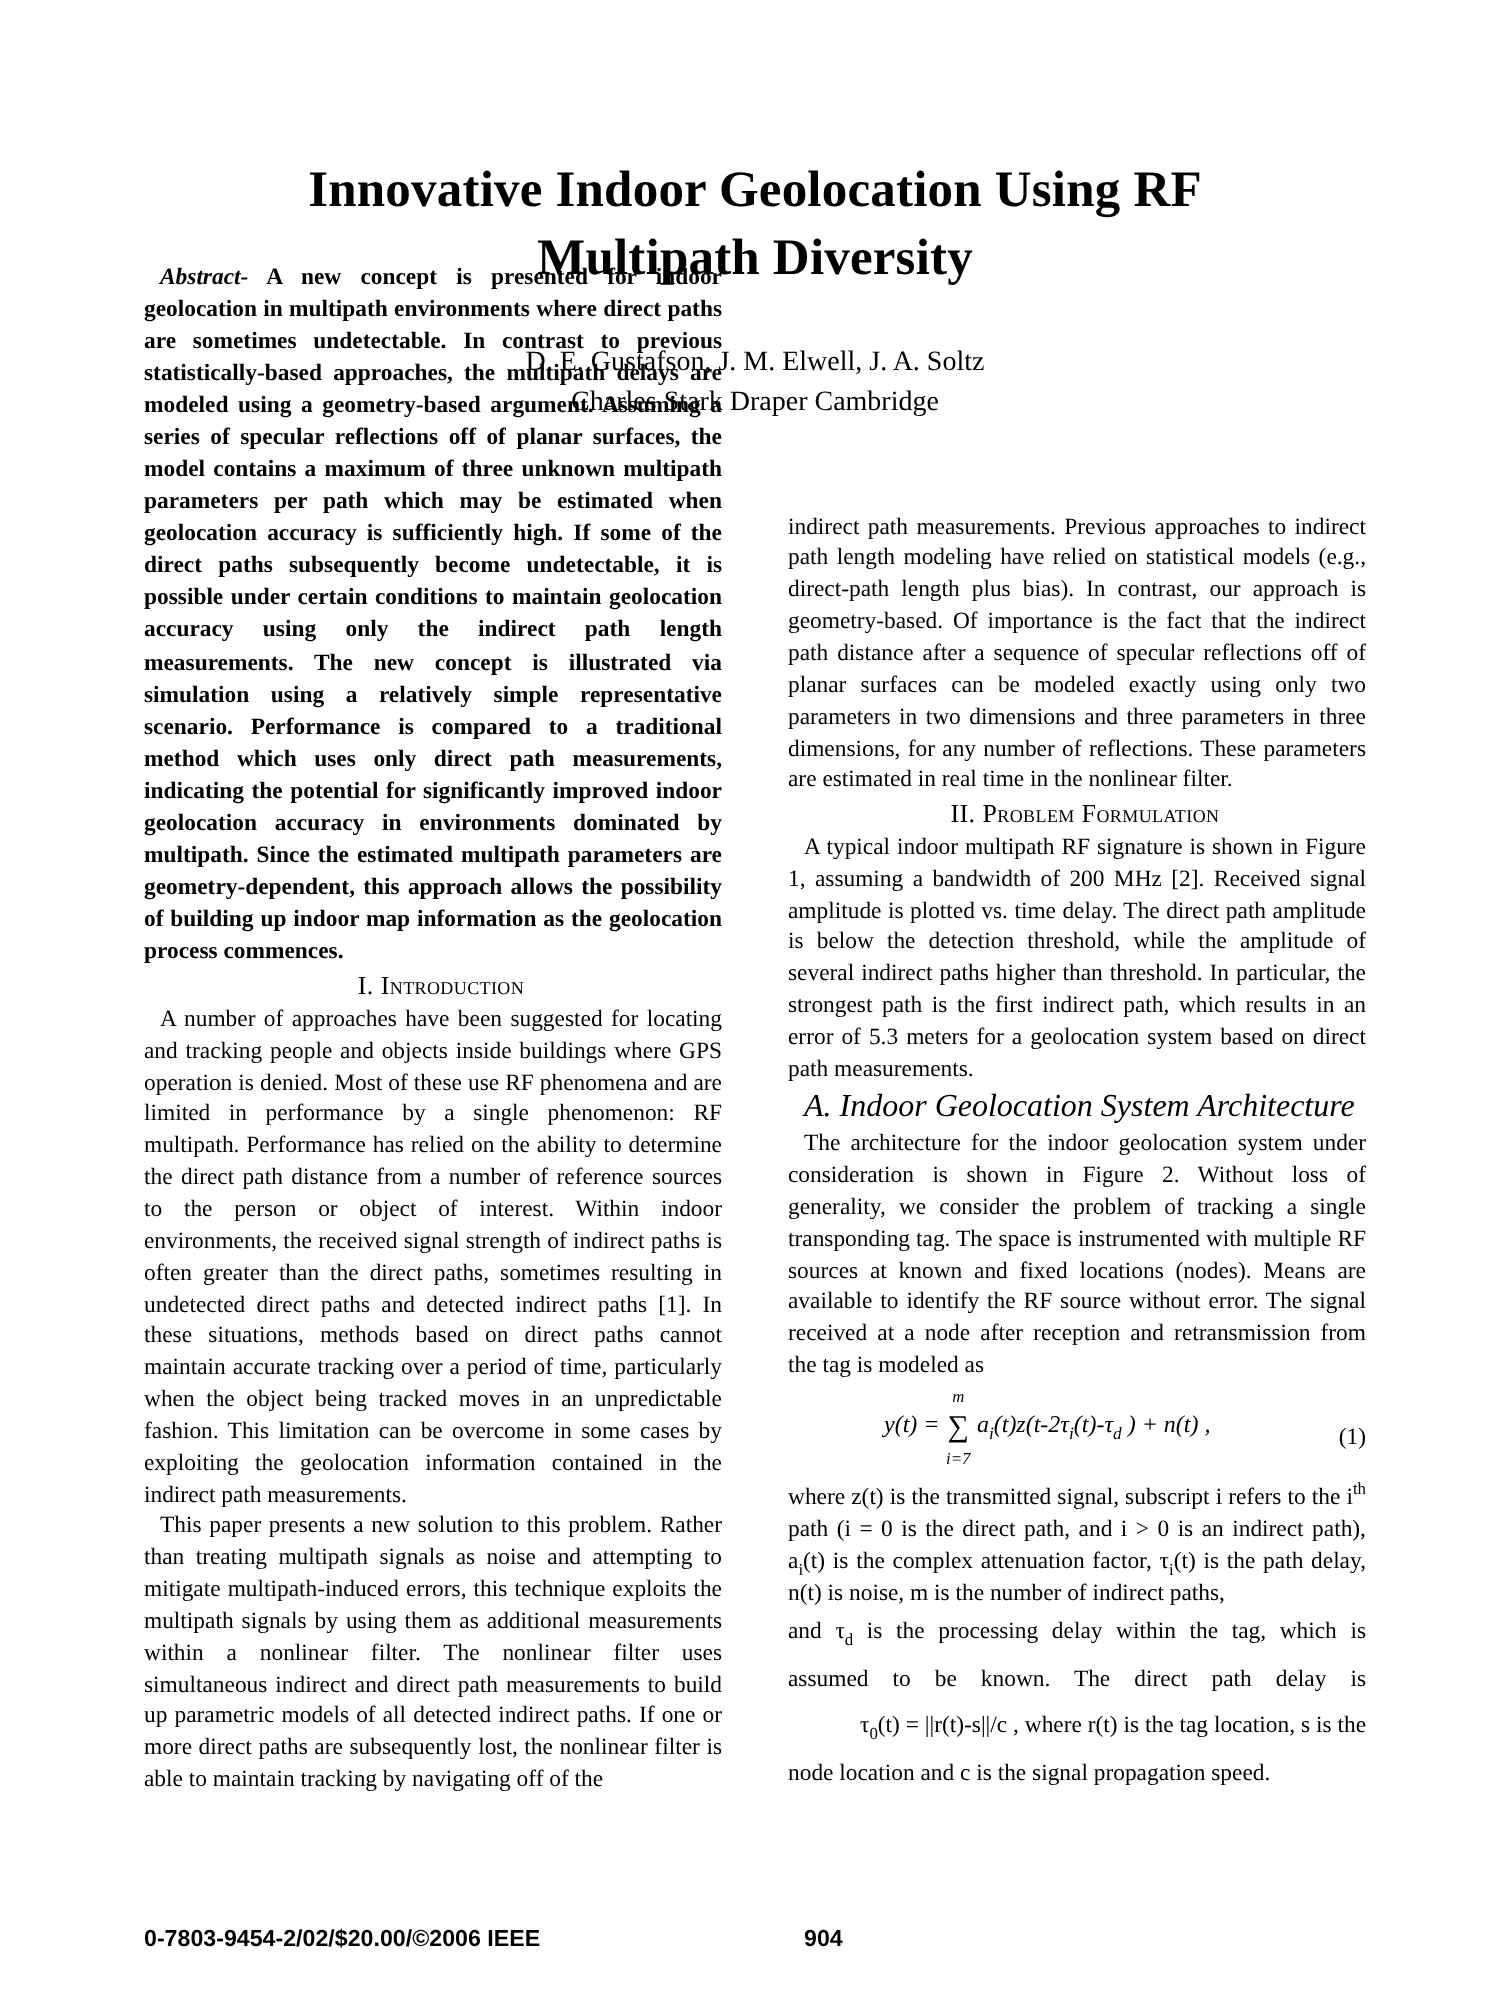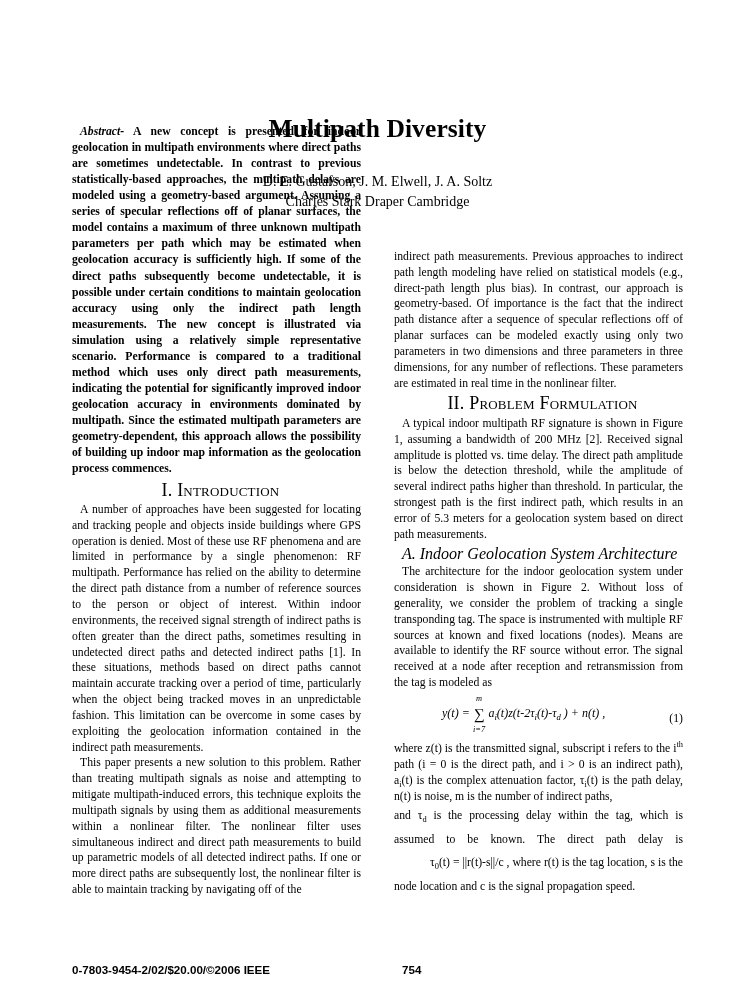--- a/index.html
+++ b/index.html
@@ -66,21 +66,21 @@
     text-indent: 0;
     line-height: 1.375;
   }
   .abstract .lead {
     font-style: italic;
     font-weight: bold;
   }
   .sec-head {
     text-align: center;
     font-variant: small-caps;
-    font-size: 18px;
+    font-size: 13px;
     margin: 16px 0 11px 0;
     text-indent: 0;
     letter-spacing: 0.2px;
   }
   .sec-head .numeral { font-variant: normal; }
   .subsec-head {
     font-style: italic;
     font-size: 16px;
     text-indent: 0;
     margin: 10px 0 0 0;
@@ -150,21 +150,21 @@
   .footer .isbn { position: absolute; left: 0; top: 0; }
   .footer .pagenum { position: absolute; left: 330px; top: 0; }
 </style>
 </head>
 <body>
 
 <div class="page">
 
   <div class="paper-head">
     <h1 class="title">
-      <br>
+      <span>Innovative Indoor Geolocation Using RF</span><br>
       <span>Multipath Diversity</span>
     </h1>
     <div class="authors">
       <div>D. E. Gustafson, J. M. Elwell, J. A. Soltz</div>
       <div>Charles Stark Draper Cambridge</div>
     </div>
   </div>
 
   <div class="columns">
 
@@ -194,16 +194,16 @@
 
       <p class="noindent"><span>where  </span><span class="it">z(t)</span><span>  is the transmitted signal, subscript </span><span class="it">i</span><span>  refers to the</span> <span class="it"><span>i</span><sup>th</sup></span><span>  path  (</span><span class="it">i = 0</span><span>  is the direct path, and  </span><span class="it">i &gt; 0</span><span> is an indirect path), </span><span class="it"><span>a</span><sub>i</sub><span>(t)</span></span><span> is the complex attenuation factor,  </span><span class="it"><span>τ</span><sub>i</sub><span>(t)</span></span><span>  is the path delay, </span><span class="it">n(t)</span><span>  is noise, </span><span class="it">m</span><span>  is the number of indirect paths,</span></p>
 
       <p class="noindent tau-d-line"><span>and  </span><span class="it"><span>τ</span><sub>d</sub></span><span>  is the processing delay within the tag, which is assumed to be known.    The direct path delay is </span><span class="it mathline"><span>τ</span><sub>0</sub><span>(t) = ||r(t)-s||/c</span></span><span> , where  </span><span class="it">r(t)</span><span>  is the tag location,  </span><span class="it">s</span><span>  is the node location and  </span><span class="it">c</span><span>  is the signal propagation speed.</span></p>
     </div>
 
   </div>
 
   <div class="footer">
     <span class="isbn">0-7803-9454-2/02/$20.00/©2006 IEEE</span>
-    <span class="pagenum">754</span>
+    <span class="pagenum">904</span>
   </div>
 
 </div>
 
 </body></html>

